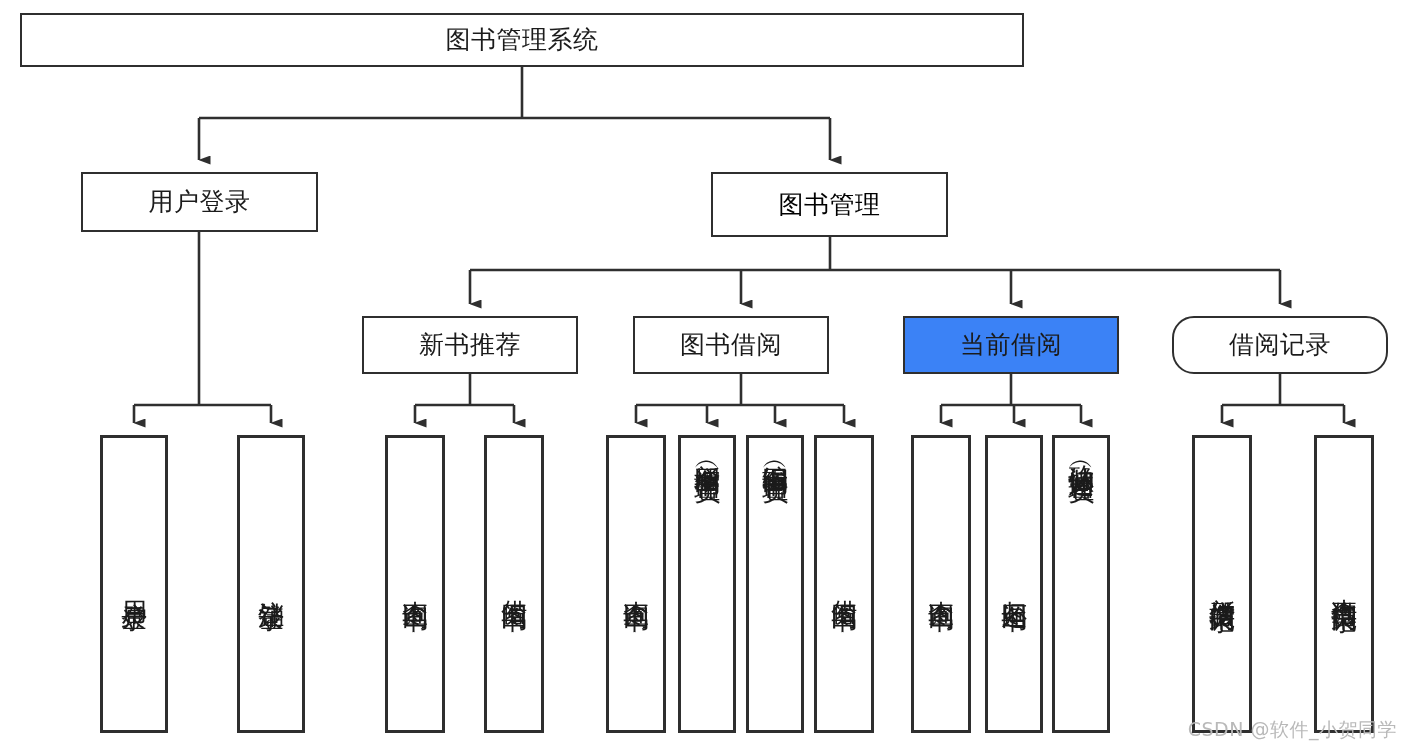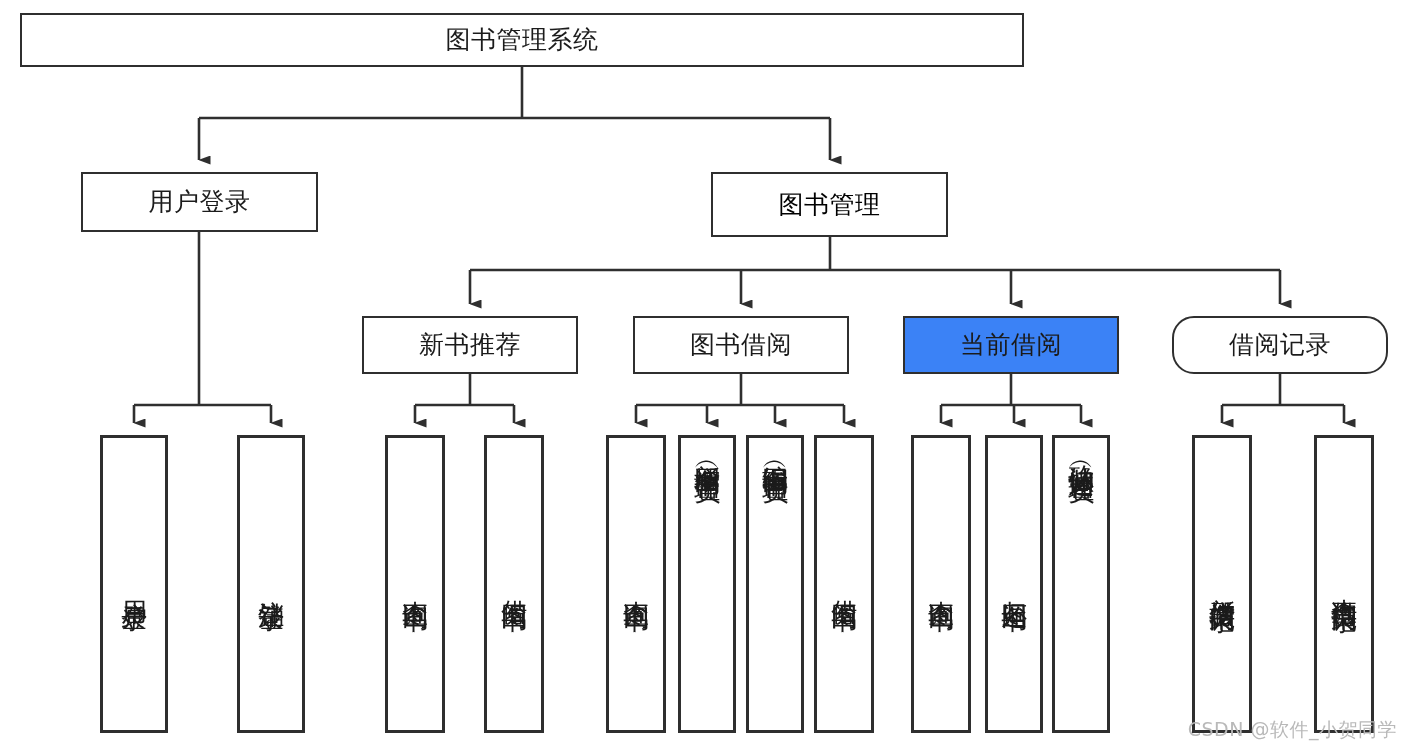--- a/index.html
+++ b/index.html
@@ -128,21 +128,21 @@
   <div class="node horiz" id="node-l2-0" style="left: 81px; top: 172px; width: 237px; height: 60px; border-color: rgb(47, 47, 47); background: rgb(255, 255, 255); color: rgb(27, 27, 27);">
     <span>用户登录</span>
   </div>
   <div class="node horiz" id="node-l2-1" style="left: 711px; top: 172px; width: 237px; height: 65px; border-color: rgb(47, 47, 47); background: rgb(255, 255, 255); color: #000000;">
     <span>图书管理</span>
   </div>
 
   <div class="node horiz" id="node-l3-0" style="left: 362px; top: 316px; width: 216px; height: 58px; border-color: rgb(47, 47, 47); background: rgb(255, 255, 255); color: rgb(27, 27, 27);">
     <span>新书推荐</span>
   </div>
-  <div class="node horiz" id="node-l3-1" style="left: 633px; top: 316px; width: 216px; height: 58px; border-color: rgb(47, 47, 47); background: rgb(255, 255, 255); color: rgb(27, 27, 27);">
+  <div class="node horiz" id="node-l3-1" style="left: 633px; top: 316px; width: 196px; height: 58px; border-color: rgb(47, 47, 47); background: rgb(255, 255, 255); color: rgb(27, 27, 27);">
     <span>图书借阅</span>
   </div>
   <div class="node horiz" id="node-l3-2" style="left: 903px; top: 316px; width: 216px; height: 58px; border-color: rgb(47, 47, 47); background: #3b82f6; color: rgb(27, 27, 27);">
     <span>当前借阅</span>
   </div>
   <div class="node horiz" id="node-l3-3" style="left: 1172px; top: 316px; width: 216px; height: 58px; border-color: rgb(47, 47, 47); background: rgb(255, 255, 255); color: rgb(27, 27, 27); border-radius: 22px;">
     <span>借阅记录</span>
   </div>
 
   <div class="node vert" id="leaf-0" style="left: 100px; top: 435px; width: 68px; height: 298px; border-color: rgb(47, 47, 47); background: rgb(255, 255, 255); color: rgb(27, 27, 27);">

